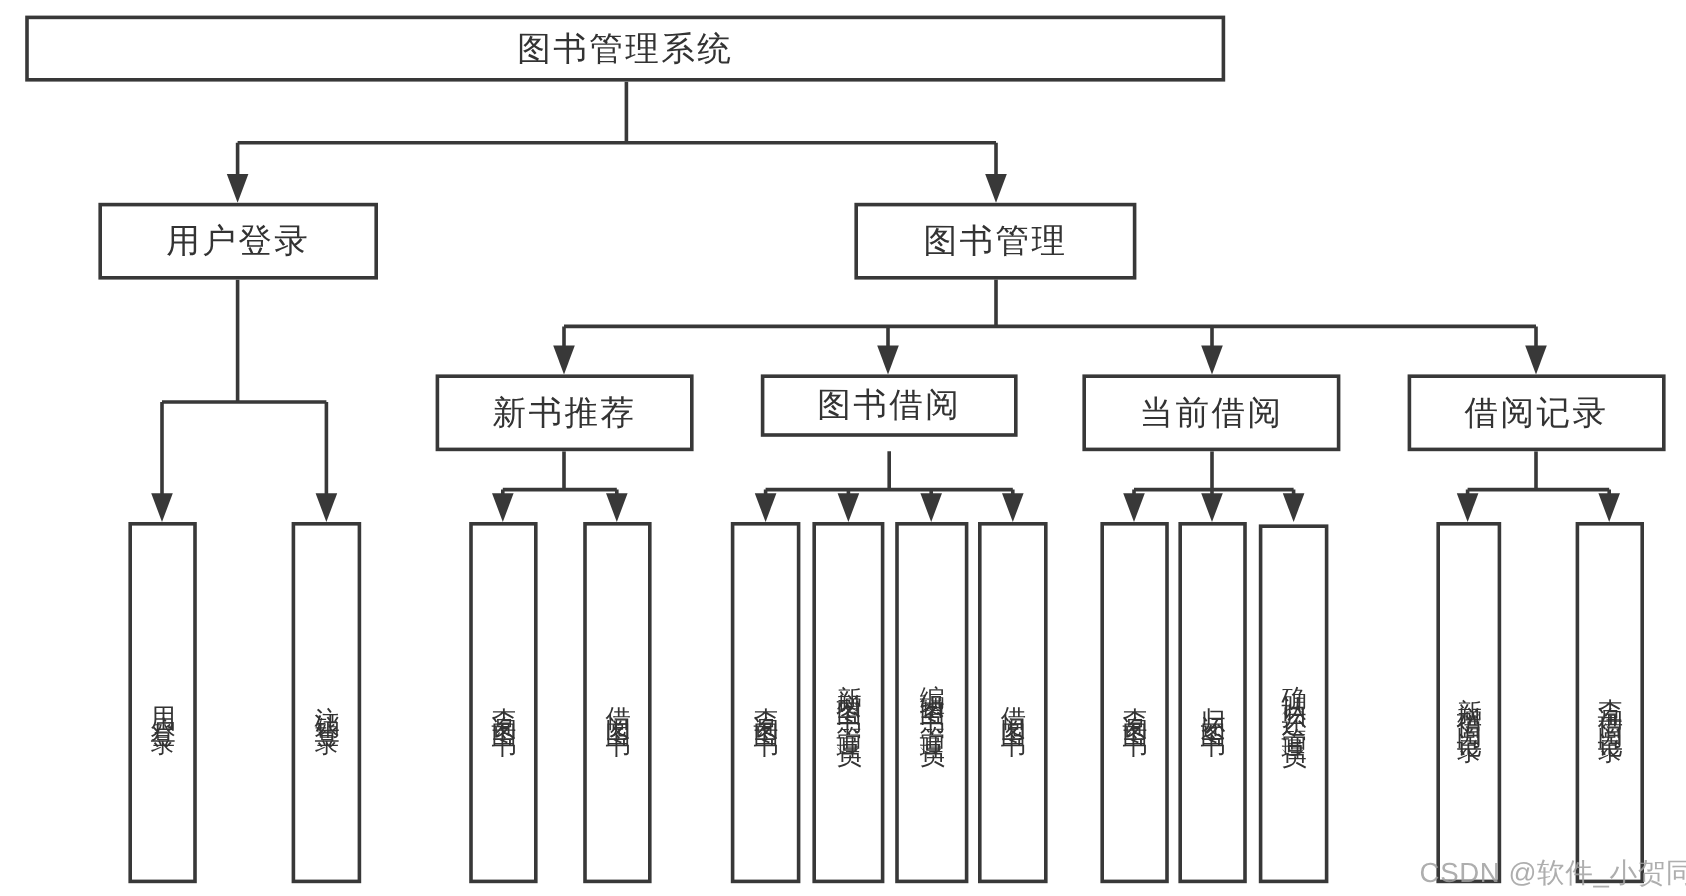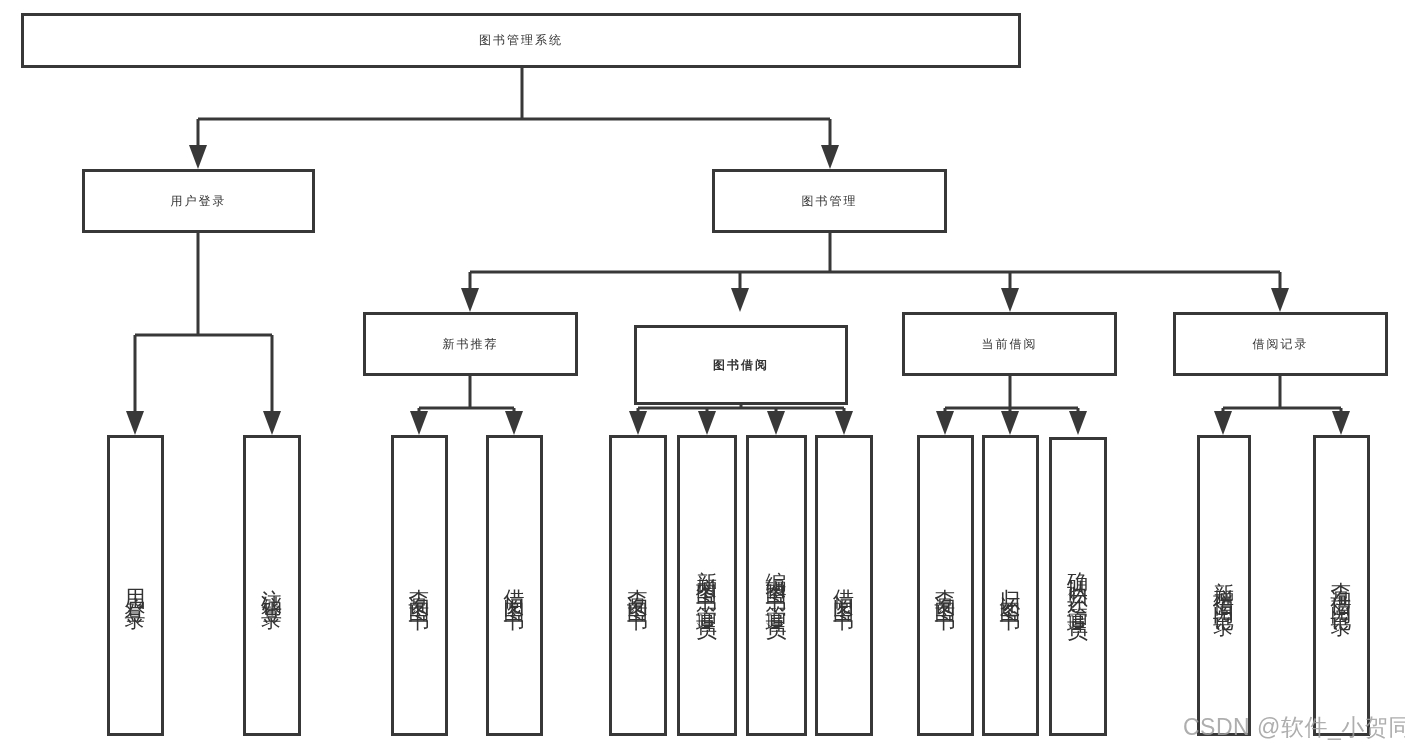--- a/index.html
+++ b/index.html
@@ -21,21 +21,21 @@
   .connectors polygon{fill:var(--line);stroke:none;}
   .node{
     position:absolute;
     box-sizing:border-box;
     background:#fff;
     border:3px solid var(--line);
     color:var(--text);
     display:flex;align-items:center;justify-content:center;
     z-index:2;
   }
-  .h-node{font-size:12px;letter-spacing:2px;white-space:nowrap;}
+  .h-node{font-size:28px;letter-spacing:2px;white-space:nowrap;}
   .v-node{
     writing-mode:vertical-rl;
     font-size:21px;
     letter-spacing:7px;
     line-height:1;
     text-align:center;
   }
   .watermark{
     position:absolute;
     left:1183px;top:712px;
@@ -87,21 +87,21 @@
     <polygon points="1223,435 1214,411 1232,411"></polygon>
     <polygon points="1341,435 1332,411 1350,411"></polygon>
   </svg>
 
   <div class="node h-node" style="left:21px;top:13px;width:1000px;height:55px;">图书管理系统</div>
 
   <div class="node h-node" style="left:82px;top:169px;width:233px;height:64px;">用户登录</div>
   <div class="node h-node" style="left:363px;top:312px;width:215px;height:64px;">新书推荐</div>
 
   <div class="node h-node" style="left:712px;top:169px;width:235px;height:64px;">图书管理</div>
-  <div class="node h-node" style="left:634px;top:325px;width:214px;height:80px;font-weight:bold;">图书借阅</div>
+  <div class="node h-node" style="left:634px;top:312px;width:214px;height:52px;">图书借阅</div>
   <div class="node h-node" style="left:1173px;top:312px;width:215px;height:64px;">借阅记录</div>
   <div class="node h-node" style="left:902px;top:312px;width:215px;height:64px;">当前借阅</div>
 
   <div class="node v-node" style="left:107px;top:435px;width:57px;height:301px;">用户登录</div>
   <div class="node v-node" style="left:243px;top:435px;width:58px;height:301px;">注销登录</div>
 
   <div class="node v-node" style="left:391px;top:435px;width:57px;height:301px;">查询图书</div>
   <div class="node v-node" style="left:486px;top:435px;width:57px;height:301px;">借阅图书</div>
 
   <div class="node v-node" style="left:609px;top:435px;width:58px;height:301px;">查询图书</div>

